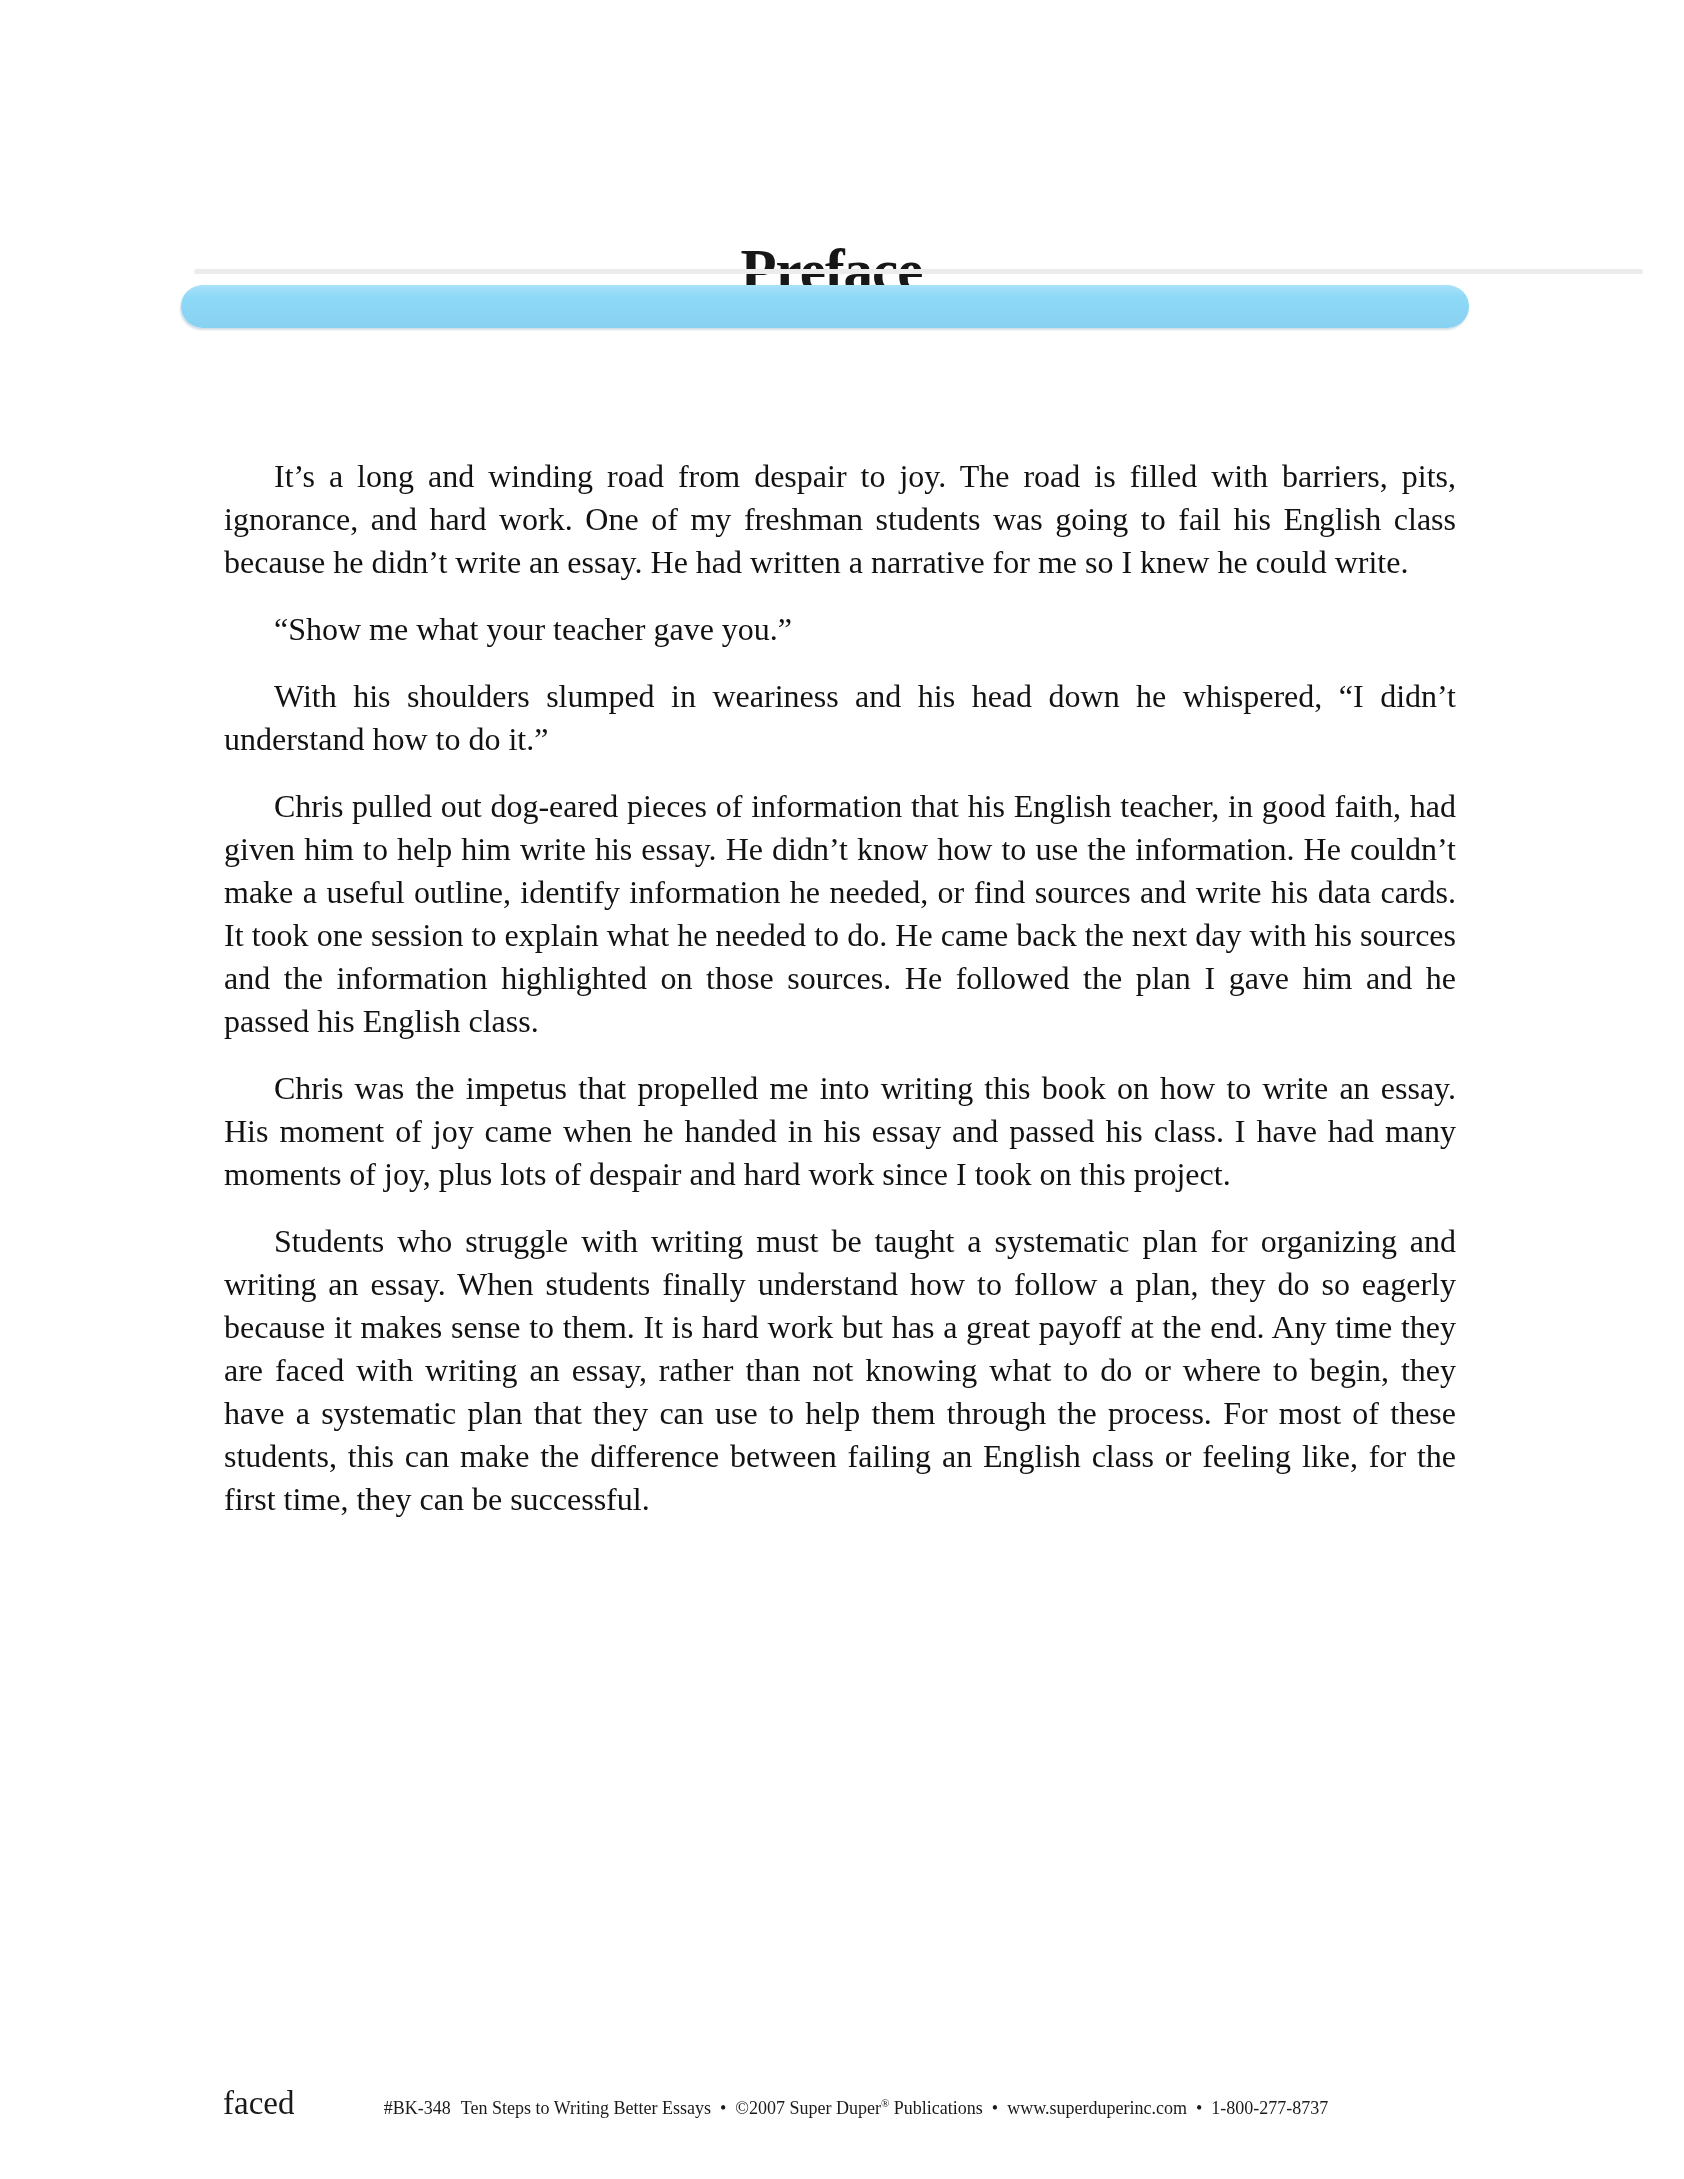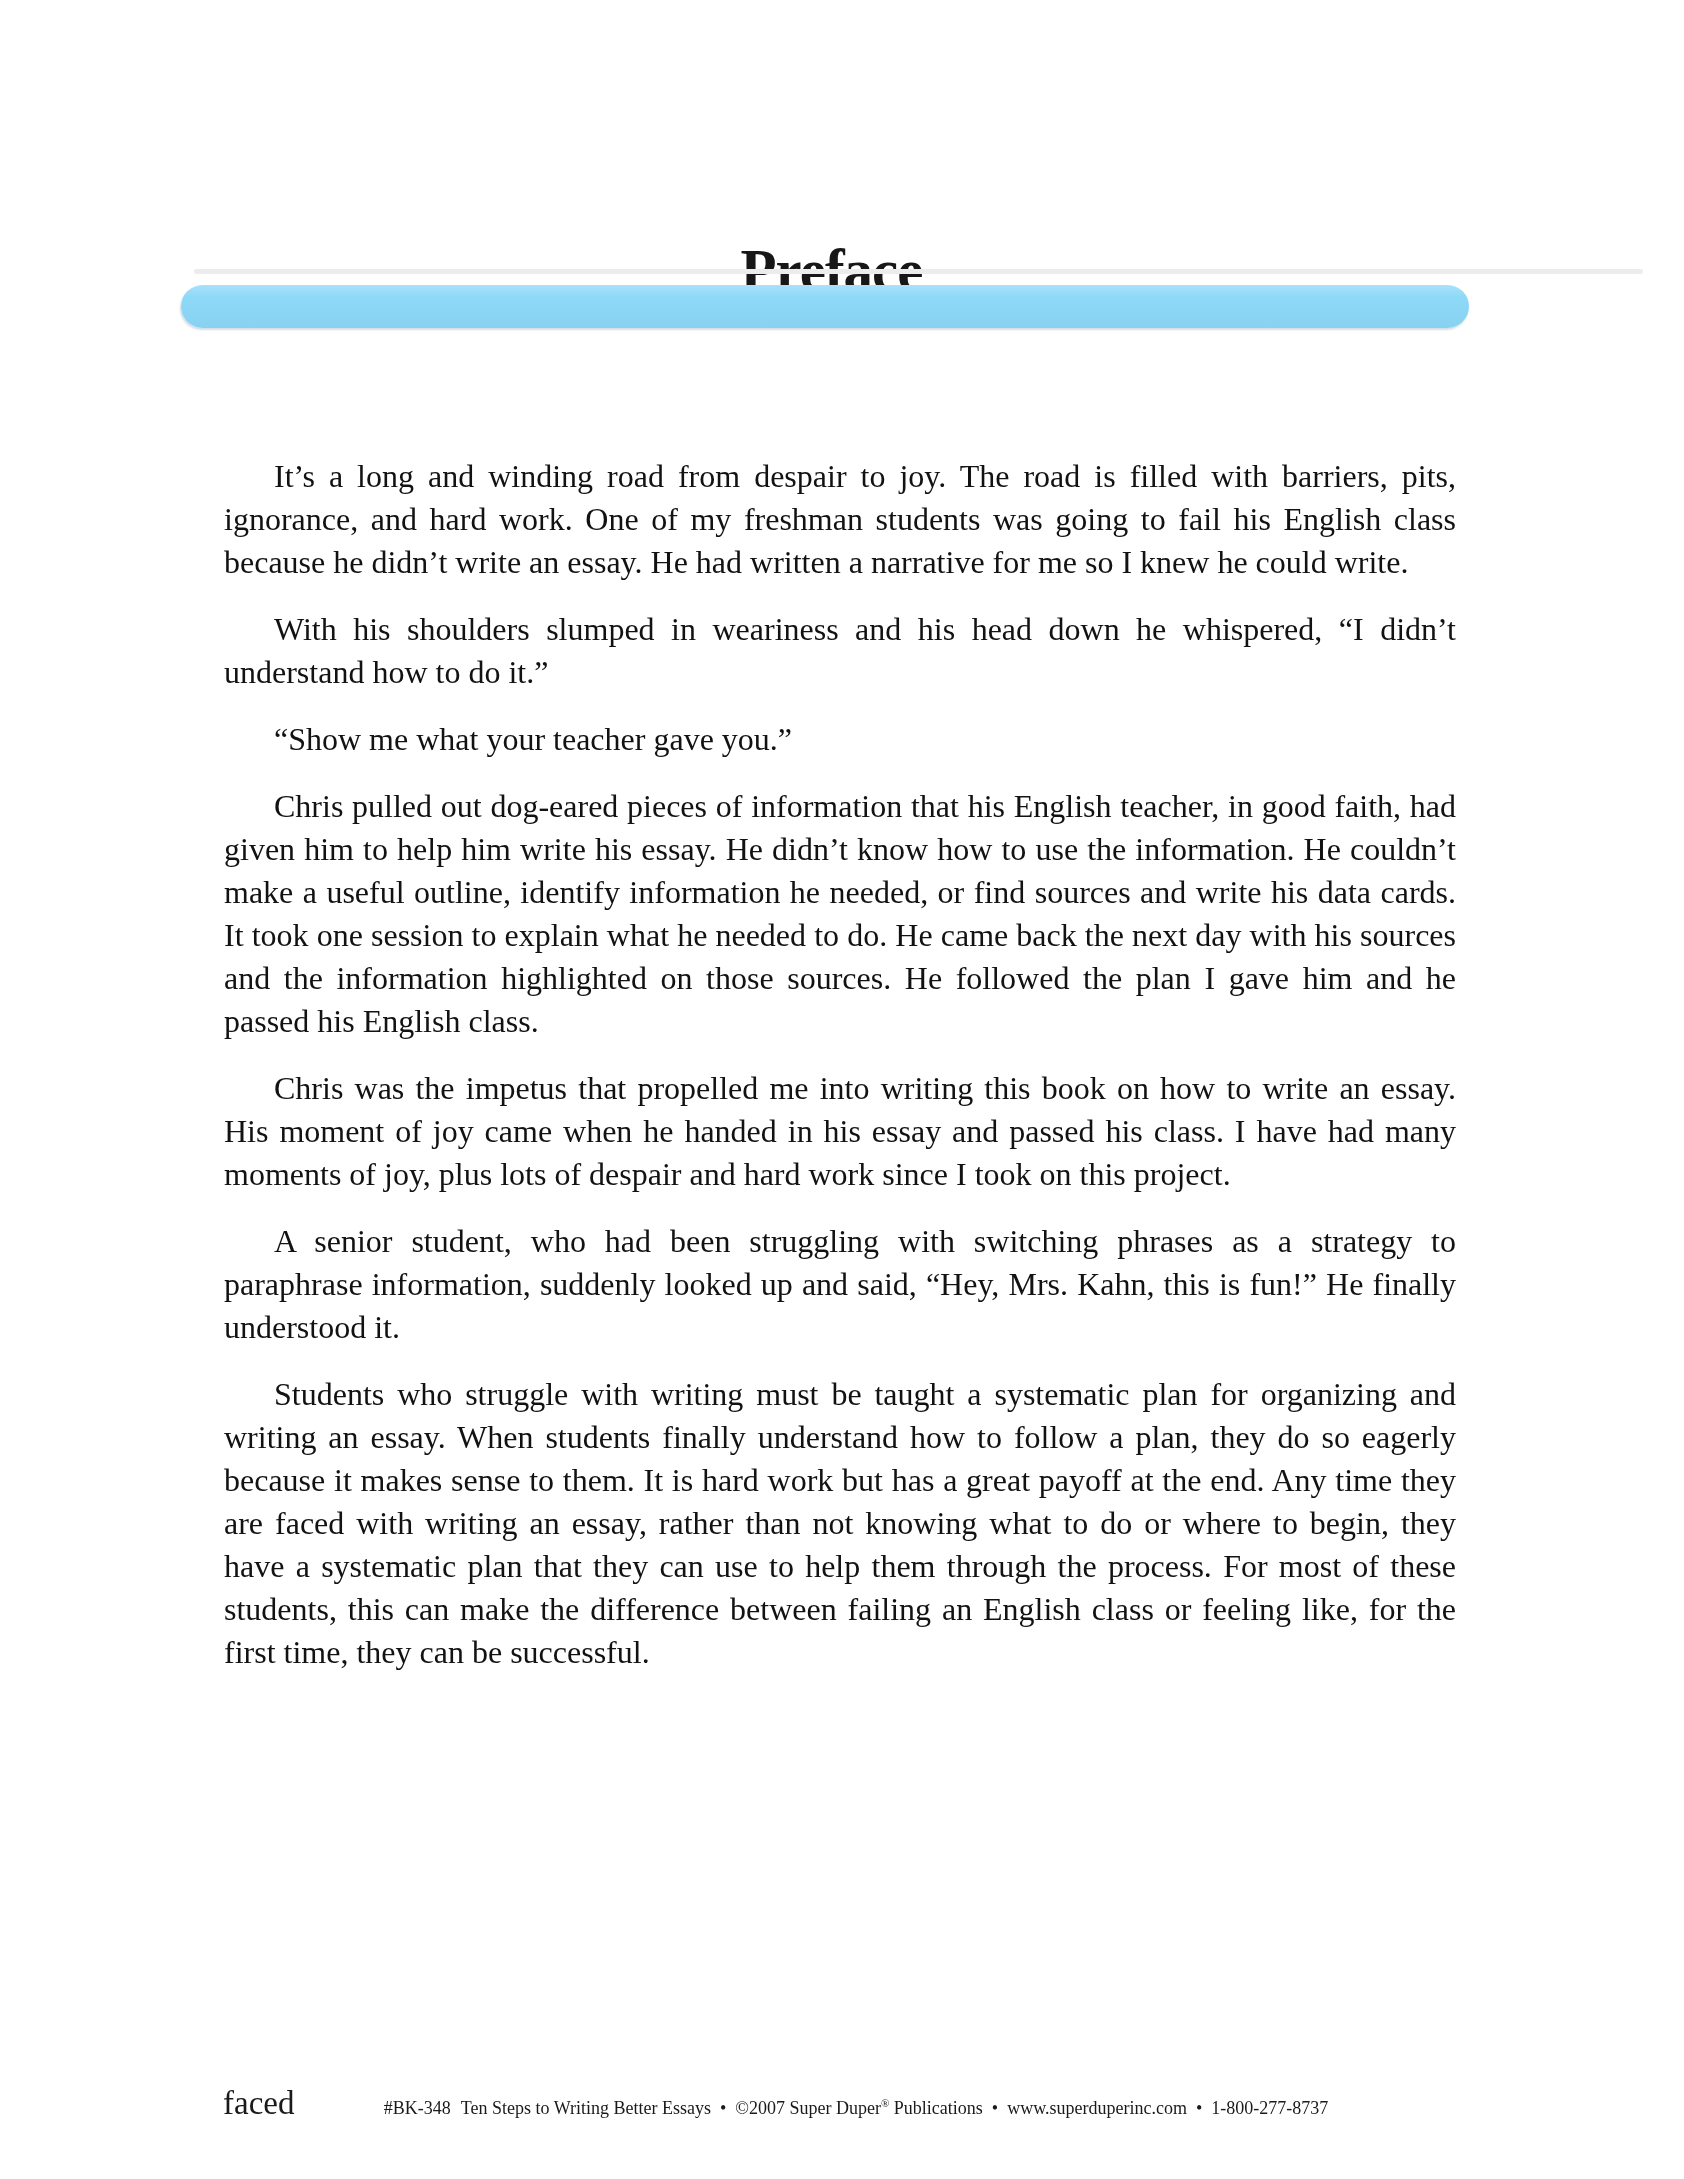--- a/index.html
+++ b/index.html
@@ -104,25 +104,24 @@
 <div class="page">
 
   <h1 class="page-title">Preface</h1>
 
   <div class="rule-shadow"></div>
 
   <div class="accent-bar"></div>
 
   <div class="body-text">
       <p>It’s a long and winding road from despair to joy. The road is filled with barriers, pits, ignorance, and hard work. One of my freshman students was going to fail his English class because he didn’t write an essay. He had written a narrative for me so I knew he could write.</p>
+      <p>“Show me what your teacher gave you.”</p>
       <p>With his shoulders slumped in weariness and his head down he whispered, “I didn’t understand how to do it.”</p>
-      <p>“Show me what your teacher gave you.”</p>
       <p>Chris pulled out dog-eared pieces of information that his English teacher, in good faith, had given him to help him write his essay. He didn’t know how to use the information. He couldn’t make a useful outline, identify information he needed, or find sources and write his data cards. It took one session to explain what he needed to do. He came back the next day with his sources and the information highlighted on those sources. He followed the plan I gave him and he passed his English class.</p>
       <p>Chris was the impetus that propelled me into writing this book on how to write an essay. His moment of joy came when he handed in his essay and passed his class. I have had many moments of joy, plus lots of despair and hard work since I took on this project.</p>
-      <p>A senior student, who had been struggling with switching phrases as a strategy to paraphrase information, suddenly looked up and said, “Hey, Mrs. Kahn, this is fun!” He finally understood it.</p>
       <p>Students who struggle with writing must be taught a systematic plan for organizing and writing an essay. When students finally understand how to follow a plan, they do so eagerly because it makes sense to them. It is hard work but has a great payoff at the end. Any time they are faced with writing an essay, rather than not knowing what to do or where to begin, they have a systematic plan that they can use to help them through the process. For most of these students, this can make the difference between failing an English class or feeling like, for the first time, they can be successful.</p>
     </div>
 
   <div class="footer">
     <span class="page-number">faced</span>
 
     <span class="footer-info">
       <span class="code">#BK-348</span><span>Ten Steps to Writing Better Essays</span><span class="sep">•</span><span>©2007 Super Duper</span><sup>®</sup>&nbsp;<span>Publications</span><span class="sep">•</span><span>www.superduperinc.com</span><span class="sep">•</span><span>1-800-277-8737</span>
     </span>
   </div>

